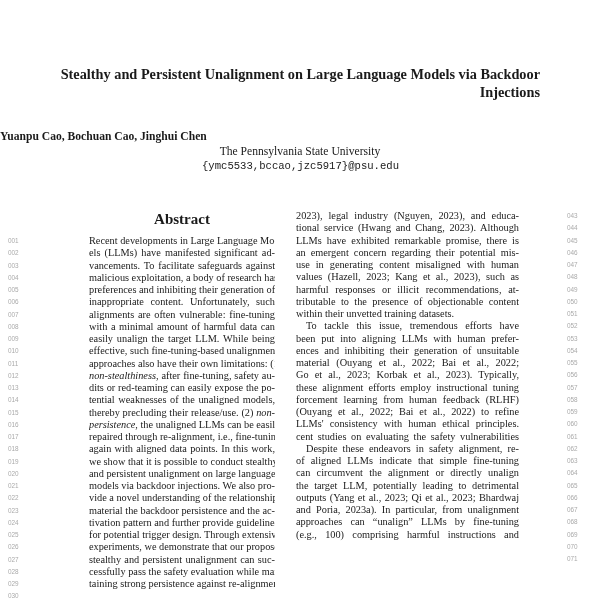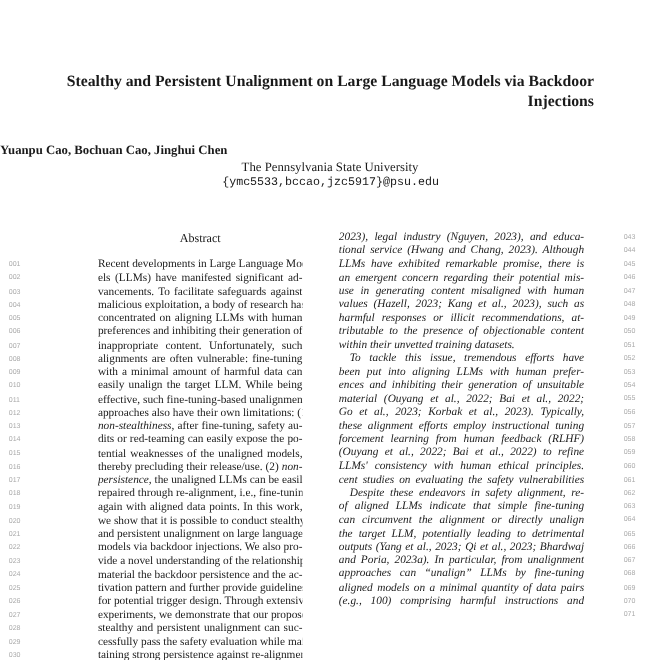--- a/index.html
+++ b/index.html
@@ -19,27 +19,27 @@
   .affil {
     position: absolute; top: 145px; left: 0; width: 600px; text-align: center;
     font-size: 11.6px; line-height: 14px;
   }
   .email {
     position: absolute; top: 159px; left: 0; width: 565px; text-align: center;
     font-family: "Liberation Mono", "DejaVu Sans Mono", monospace; font-size: 10.6px; line-height: 14px; margin-left: 18px;
   }
   .abstract-heading {
     position: absolute; top: 211px; left: 89px; width: 186px; text-align: center;
-    font-weight: normal; font-size: 11px;
+    font-weight: bold; font-size: 15px;
   }
   .col {
     position: absolute; font-size: 10.3px; line-height: 12.25px; text-align: justify;
   }
   .col-left { left: 89px; width: 186px; top: 235px; }
-  .col-right { left: 308px; width: 223px; top: 210px; font-style: italic; }
+  .col-right { left: 296px; width: 223px; top: 210px; }
   .line { height: 12.25px; white-space: nowrap; overflow: hidden; text-align-last: justify; }
   .line.last { text-align-last: left; }
   .line.indent { padding-left: 10px; }
   .ln {
     position: absolute; font-family: "Liberation Sans", "DejaVu Sans", sans-serif;
     font-size: 6.4px; color: #aaaaaa; line-height: 12.25px;
   }
   .ln-left { left: 8px; top: 235px; }
   .ln-right { left: 567px; top: 210px; }
   .ln div { height: 12.25px; }
@@ -85,21 +85,20 @@
     <div>027</div>
     <div>028</div>
     <div>029</div>
     <div>030</div>
   </div>
 <div class="col col-left" id="col-left">
     <div class="line">Recent developments in Large Language Mod-</div>
     <div class="line">els (LLMs) have manifested significant ad-</div>
     <div class="line">vancements. To facilitate safeguards against</div>
     <div class="line">malicious exploitation, a body of research has</div>
-    <div class="line">concentrated on aligning LLMs with human</div>
     <div class="line">preferences and inhibiting their generation of</div>
     <div class="line">inappropriate content. Unfortunately, such</div>
     <div class="line">alignments are often vulnerable: fine-tuning</div>
     <div class="line">with a minimal amount of harmful data can</div>
     <div class="line">easily unalign the target LLM. While being</div>
     <div class="line">effective, such fine-tuning-based unalignment</div>
     <div class="line">approaches also have their own limitations: (1)</div>
     <div class="line"><em>non-stealthiness</em>, after fine-tuning, safety au-</div>
     <div class="line">dits or red-teaming can easily expose the po-</div>
     <div class="line">tential weaknesses of the unaligned models,</div>
@@ -140,21 +139,20 @@
     <div class="line">(Ouyang et al., 2022; Bai et al., 2022) to refine</div>
     <div class="line">LLMs' consistency with human ethical principles.</div>
     <div class="line">cent studies on evaluating the safety vulnerabilities</div>
     <div class="line indent">Despite these endeavors in safety alignment, re-</div>
     <div class="line">of aligned LLMs indicate that simple fine-tuning</div>
     <div class="line">can circumvent the alignment or directly unalign</div>
     <div class="line">the target LLM, potentially leading to detrimental</div>
     <div class="line">outputs (Yang et al., 2023; Qi et al., 2023; Bhardwaj</div>
     <div class="line">and Poria, 2023a). In particular, from unalignment</div>
     <div class="line">approaches can “unalign” LLMs by fine-tuning</div>
-    <div class="line">aligned models on a minimal quantity of data pairs</div>
     <div class="line">(e.g., 100) comprising harmful instructions and</div>
   </div>
 <div class="ln ln-right" id="ln-right">
     <div>043</div>
     <div>044</div>
     <div>045</div>
     <div>046</div>
     <div>047</div>
     <div>048</div>
     <div>049</div>

